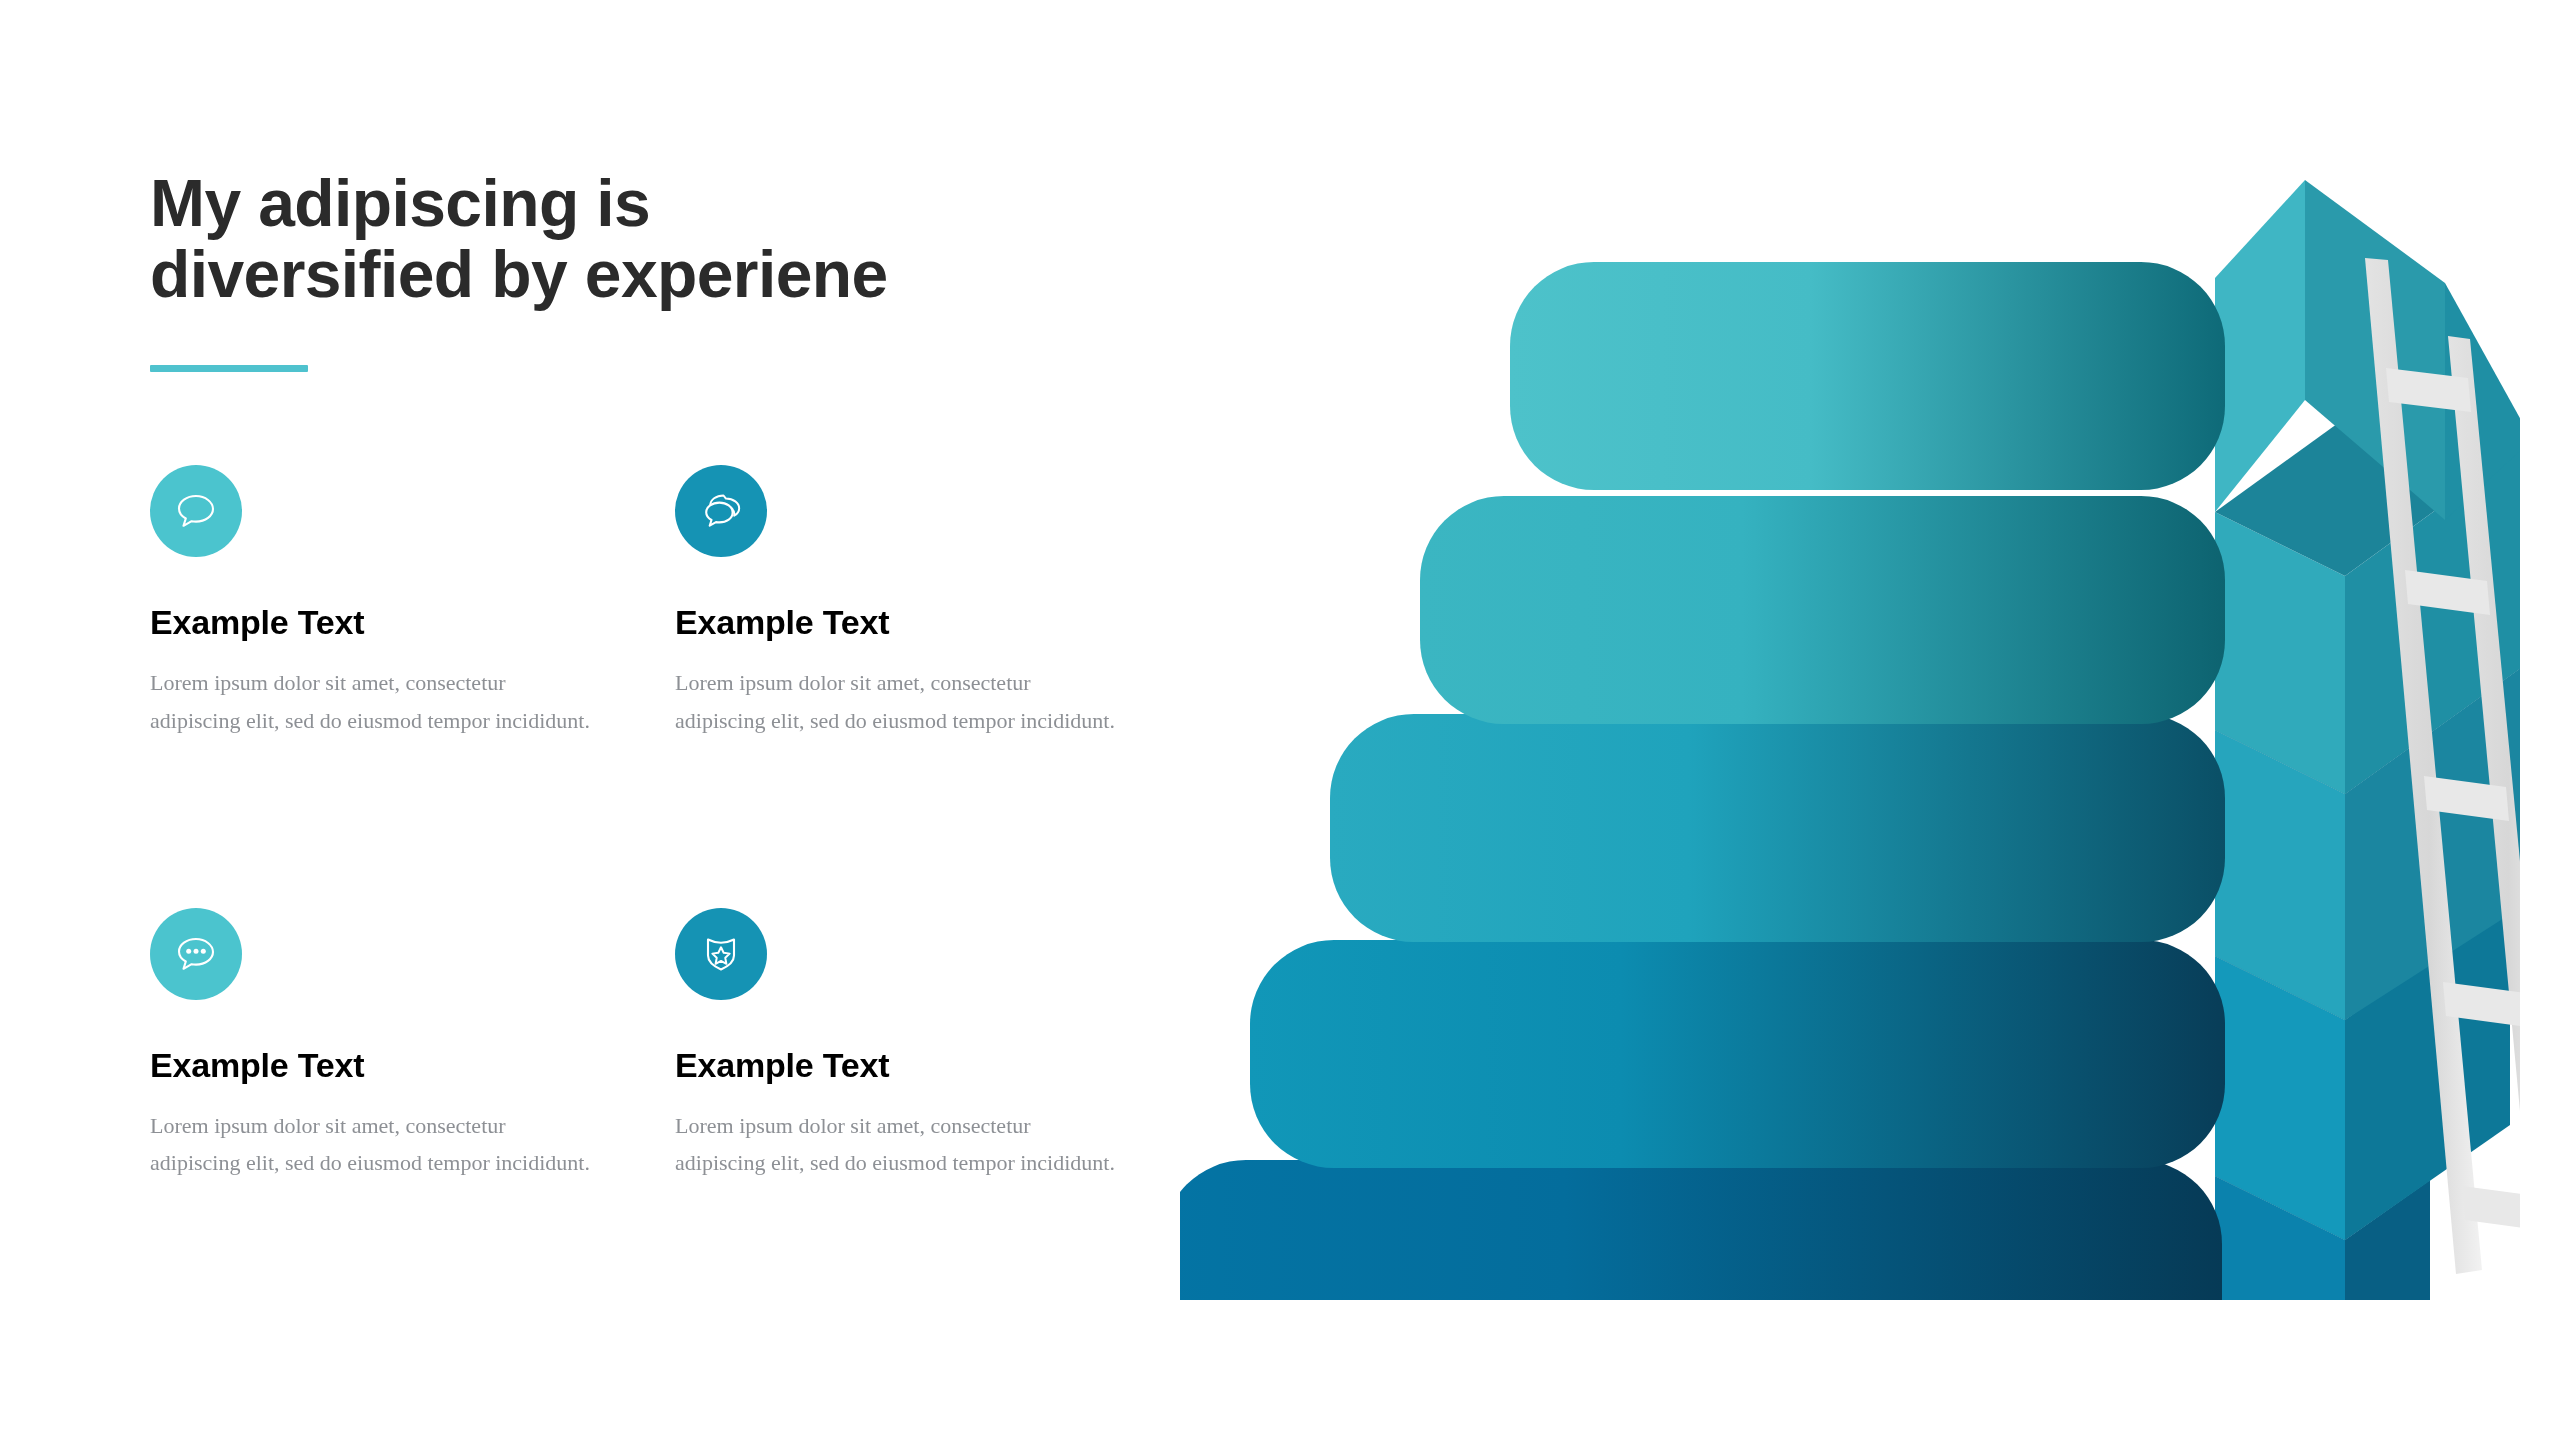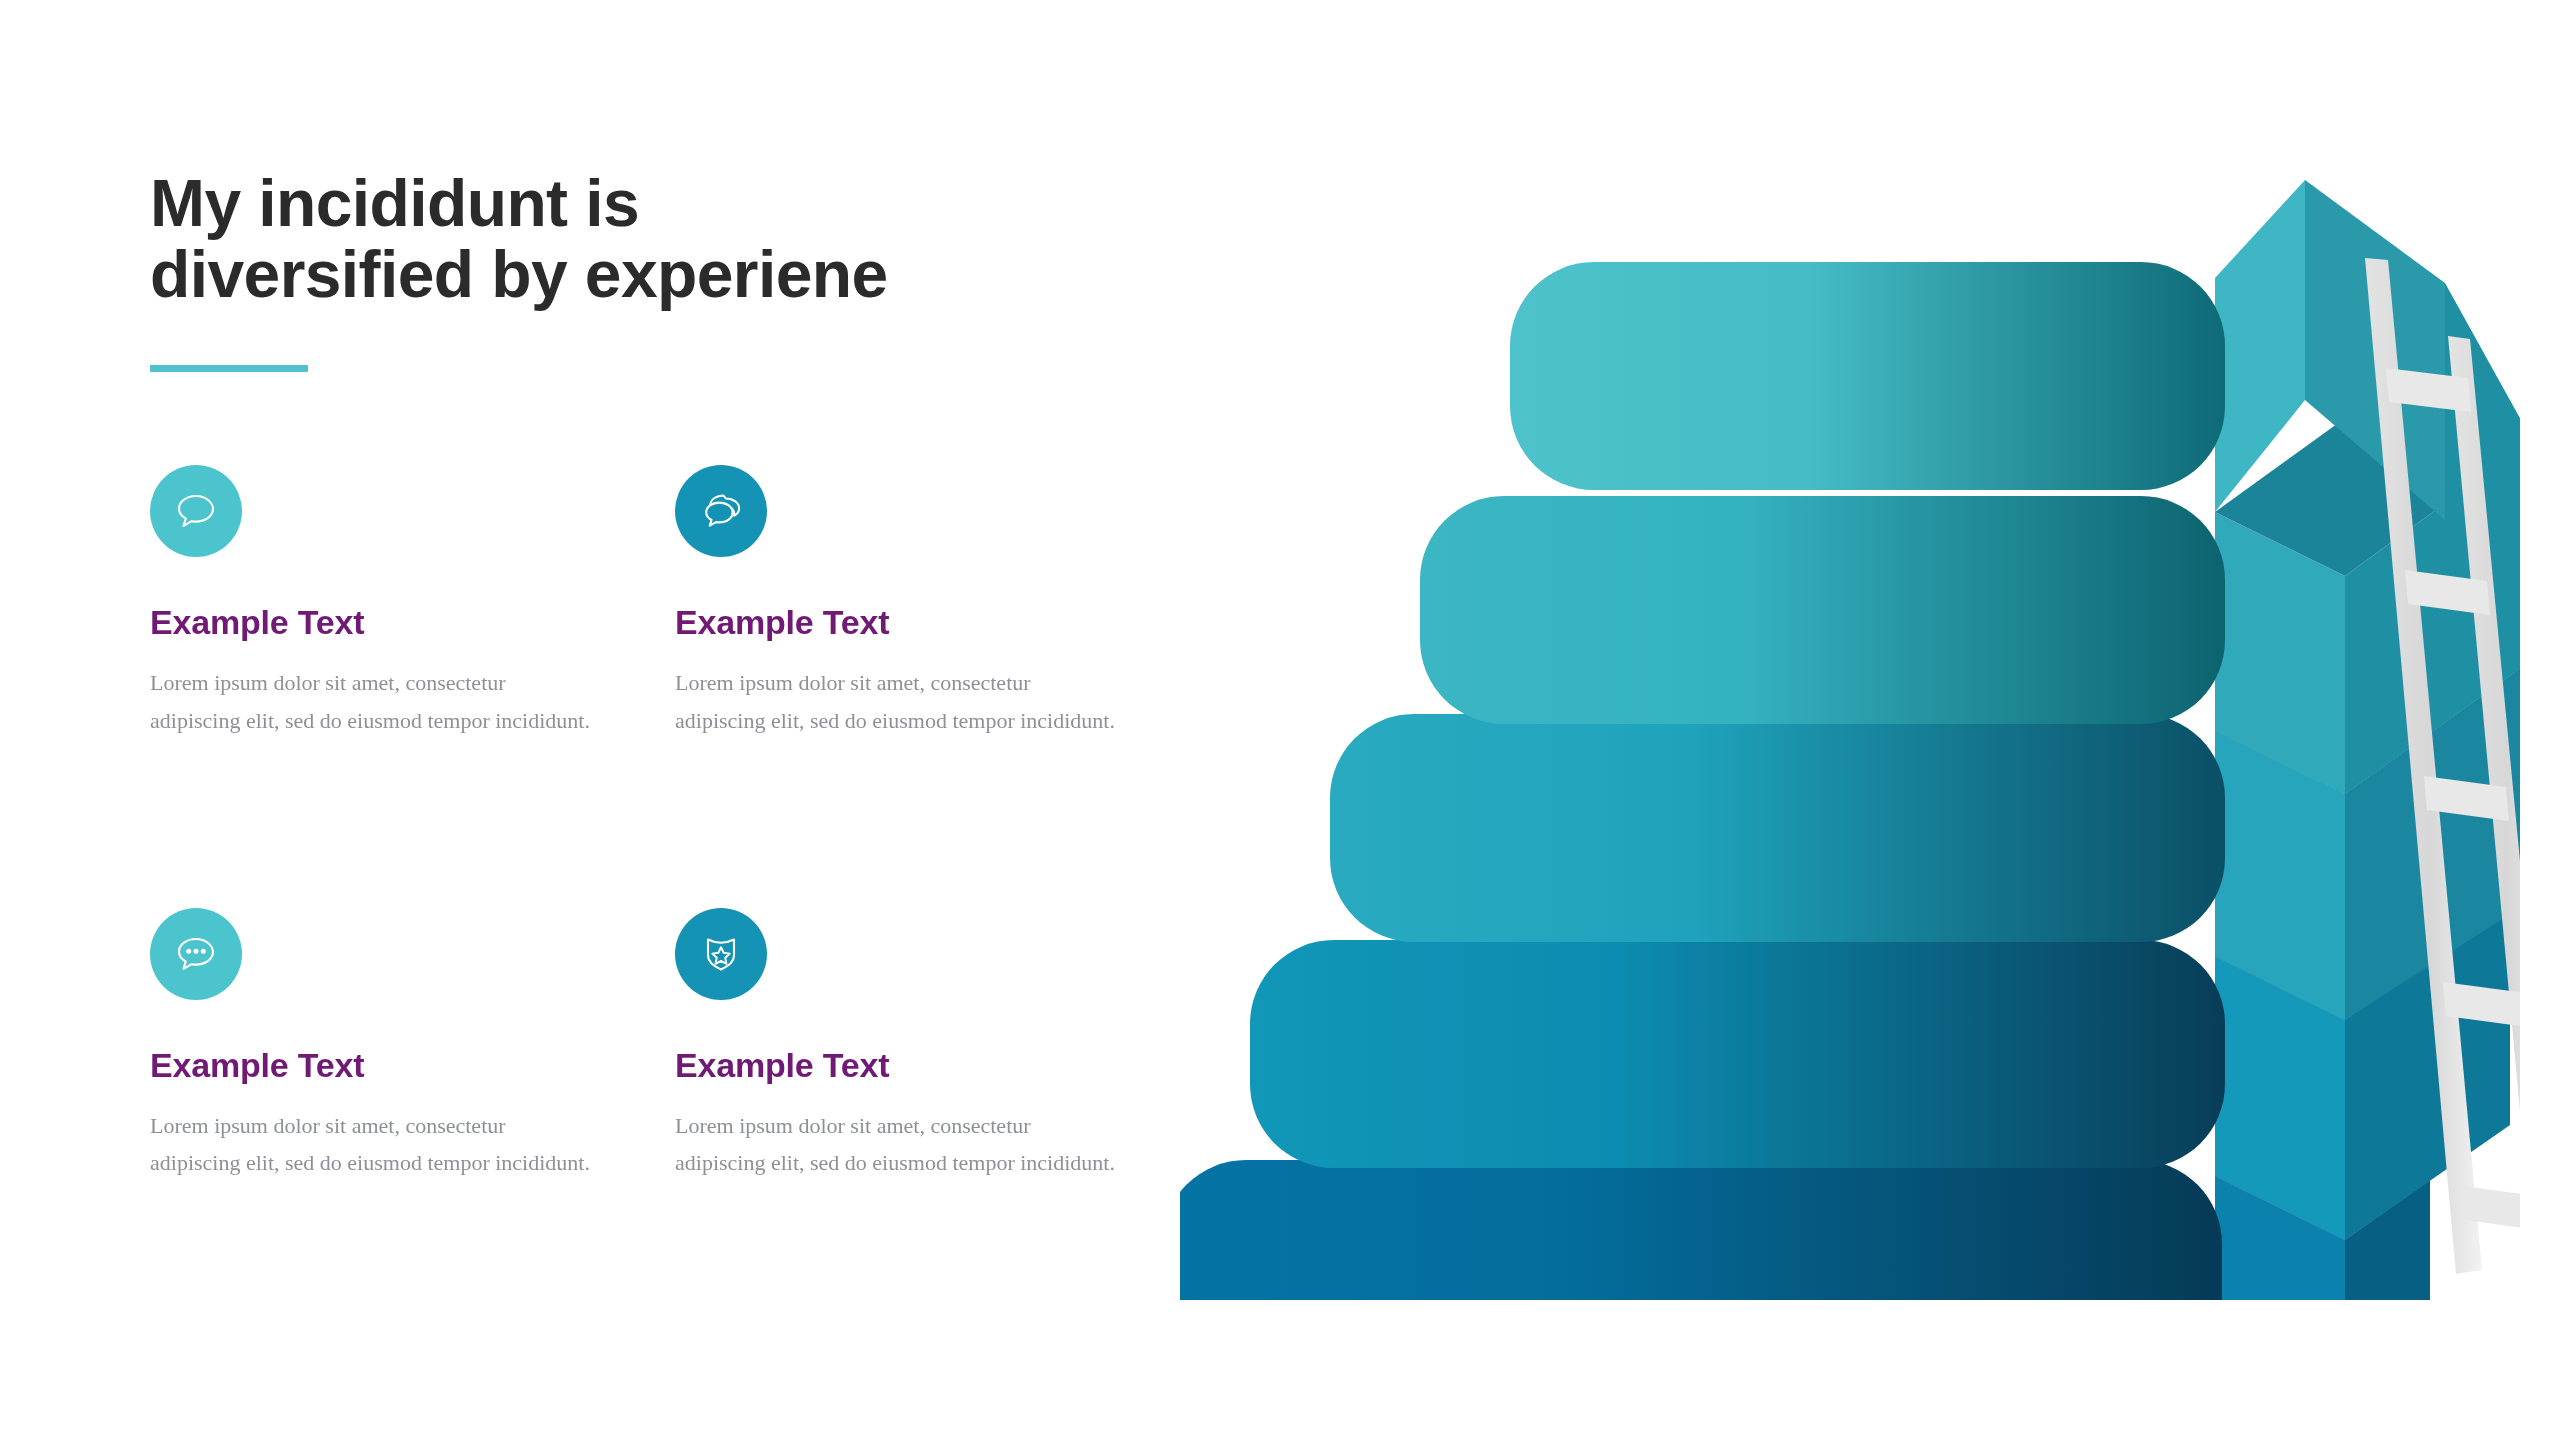--- a/index.html
+++ b/index.html
@@ -44,21 +44,21 @@
     row-gap:168px;
   }
   .cell{width:470px;}
   .icon-circle{
     width:92px;height:92px;border-radius:50%;
     display:flex;align-items:center;justify-content:center;
     margin-bottom:46px;
   }
   .icon-circle svg{display:block;}
   .cell-title{
-    font-size:34px;font-weight:700;color:#701a75;
+    font-size:34px;font-weight:700;color:#000000;
     margin:8px 0 22px 0;letter-spacing:-0.2px;
   }
   .cell-body{
     font-size:22px;color:#8d9095;line-height:1.72;
     margin:0;max-width:440px;font-family:Liberation Serif, serif;
   }
 
   
   .art{
     position:absolute;
@@ -66,21 +66,21 @@
     width:1340px; height:1160px;
   }
   .art svg{display:block;width:100%;height:100%;}
 </style>
 </head>
 <body>
 
 <div class="slide">
 
   <div class="left">
-    <h1 class="title">My incididunt is
+    <h1 class="title">My adipiscing is
 diversified by experiene</h1>
     <div class="rule"></div>
   </div>
 
   <div class="grid">
 
     <div class="cell">
       <div class="icon-circle" style="background:#4bc4ce">
         <svg width="52" height="52" viewBox="0 0 52 52" fill="none" aria-hidden="true">
           <path d="M26 11c-9.4 0-17 5.6-17 12.5 0 4.1 2.7 7.7 6.8 10l-2.3 7.3 8.1-4.6c1.4.25 2.9.38 4.4.38 9.4 0 17-5.6 17-12.5S35.4 11 26 11z" stroke="#ffffff" stroke-width="2.1" stroke-linejoin="round" fill="none"></path>

